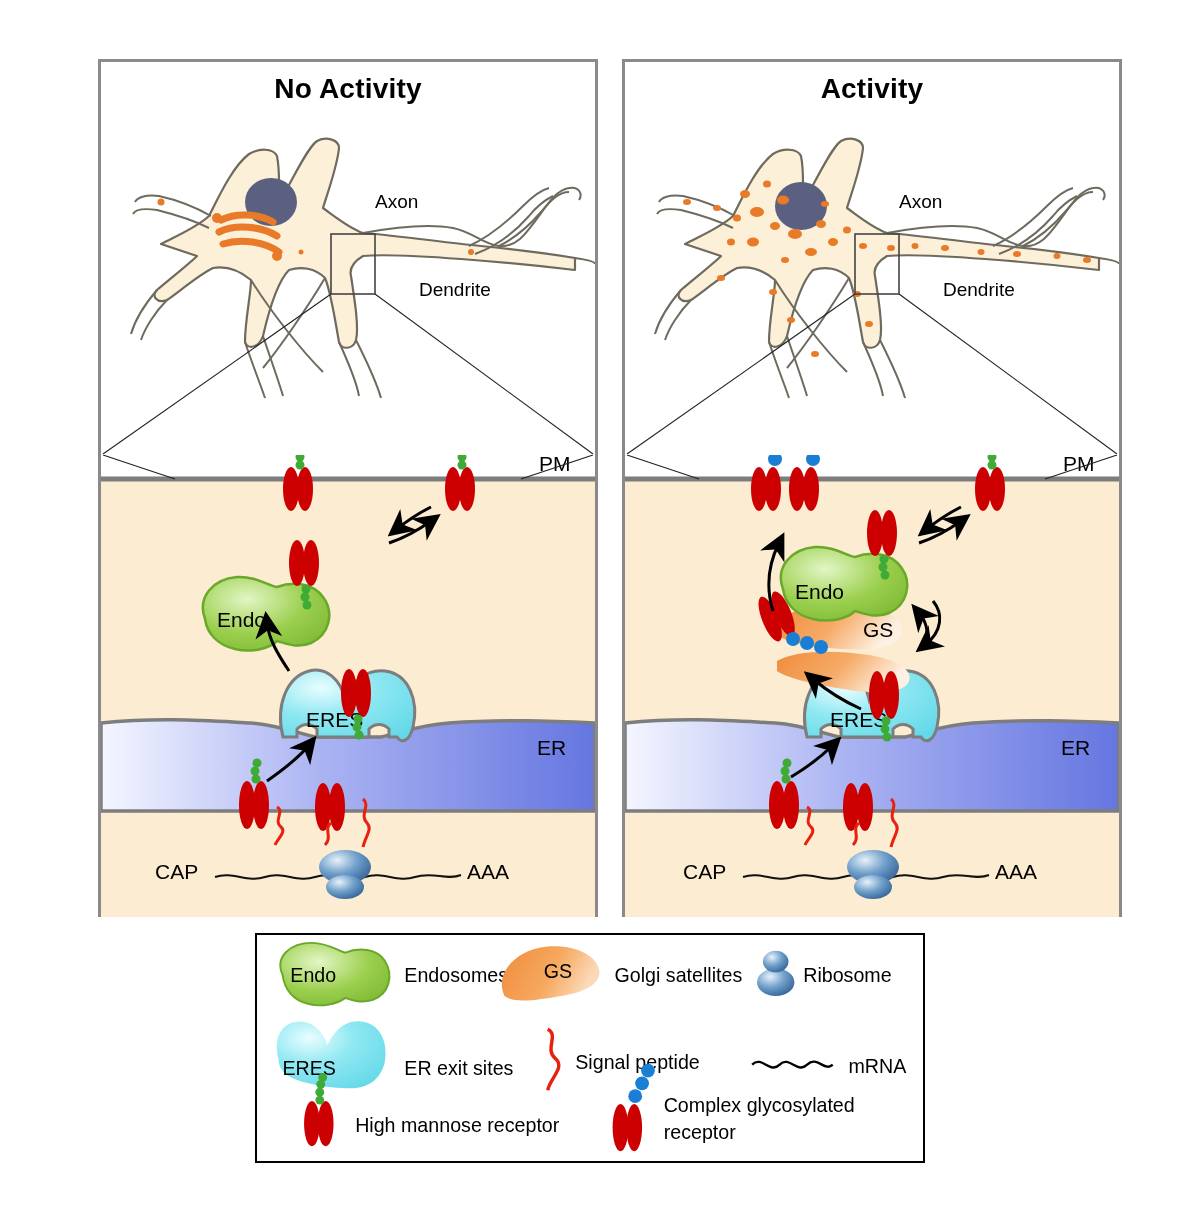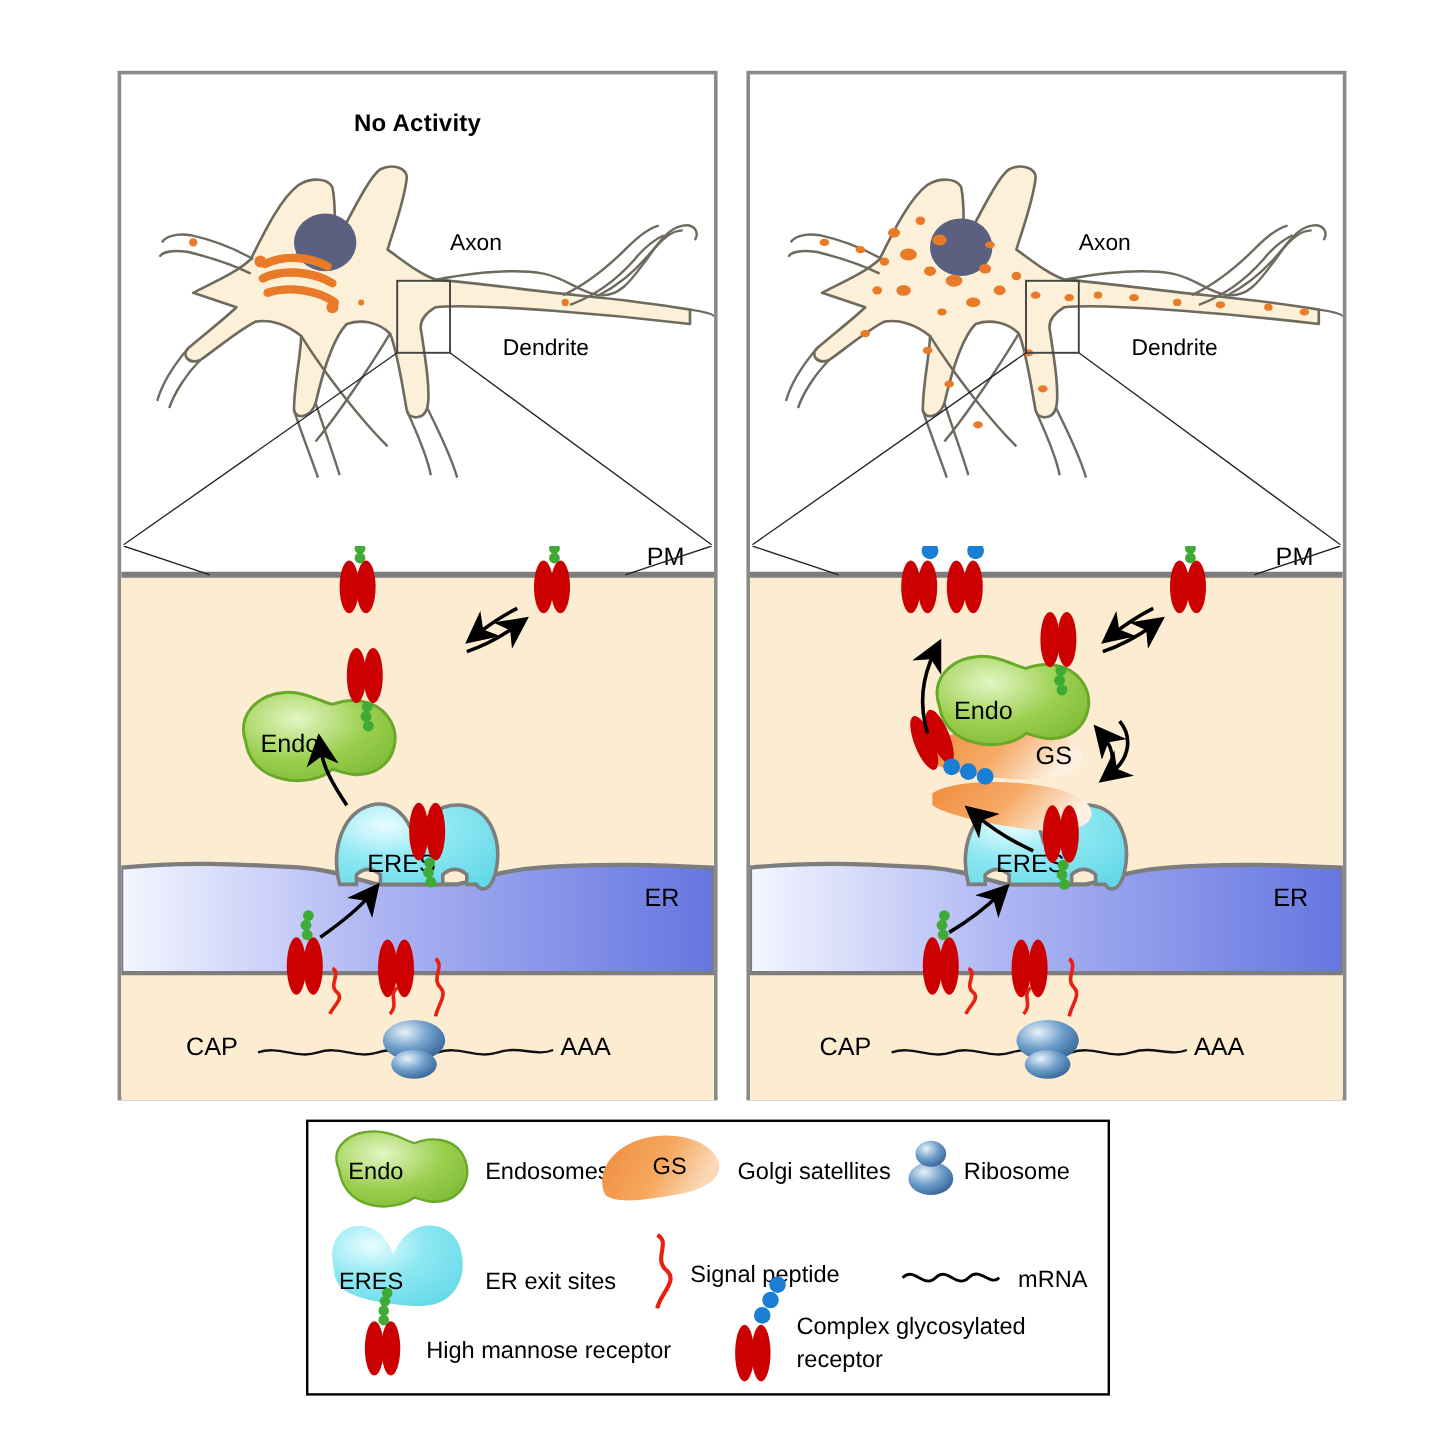--- a/index.html
+++ b/index.html
@@ -3,22 +3,22 @@
 <meta charset="utf-8">
 <style>
   html,body{margin:0;padding:0;background:#ffffff;}
   body{width:1200px;height:1212px;font-family:"Liberation Sans",sans-serif;position:relative;overflow:hidden;}
 
   .panel{position:absolute;background:#ffffff;border:3px solid #8a8a8a;box-sizing:border-box;}
   #panel-no-activity{left:98px;top:59px;width:500px;height:858px;}
   #panel-activity{left:622px;top:59px;width:500px;height:858px;}
 
   .panel-title{
-    position:absolute;top:30px;left:0;width:100%;text-align:center;
-    font-size:20px;font-weight:bold;color:#000;letter-spacing:.2px;
+    position:absolute;top:11px;left:0;width:100%;text-align:center;
+    font-size:28px;font-weight:bold;color:#000;letter-spacing:.2px;
   }
 
   .neuron-art{position:absolute;left:0;top:34px;width:100%;height:360px;}
   .cell-art{position:absolute;left:0;top:393px;width:100%;height:462px;}
 
   .legend-box{
     position:absolute;left:255px;top:933px;width:670px;height:230px;
     background:#ffffff;border:2px solid #000;box-sizing:border-box;
   }
   .legend-svg{position:absolute;left:0;top:0;width:100%;height:100%;}
@@ -232,20 +232,21 @@
     <path d="M188,216 C176,198 168,184 166,168" stroke="#000" stroke-width="3" fill="none" marker-end="url(#arrA)"></path>
     <path d="M166,326 C186,312 200,300 208,290" stroke="#000" stroke-width="3" fill="none" marker-end="url(#arrA)"></path>
 
     <path d="M330,52 C318,58 306,66 296,74" stroke="#000" stroke-width="3" fill="none" marker-end="url(#arrA)"></path>
     <path d="M288,88 C300,84 316,76 330,66" stroke="#000" stroke-width="3" fill="none" marker-end="url(#arrA)"></path>
   </svg>
 </div>
 
 <div class="panel" id="panel-activity">
 
+  <div class="panel-title">Activity</div>
 
   <svg class="neuron-art" viewBox="0 0 494 360">
     <g>
       <path d="M60,148 C75,140 95,132 108,120 C118,100 132,70 148,58 C158,52 172,52 176,60
                C180,80 176,96 180,104 C190,86 206,52 216,45 C226,40 238,44 238,52
                C236,72 226,98 222,112 C236,122 248,132 262,137
                C300,140 340,146 380,150 C420,154 450,158 474,162
                L474,174 C440,170 400,166 360,163 C320,160 282,158 262,160
                C252,166 248,172 250,180 C254,206 258,232 255,244
                C252,254 240,254 238,246 C234,224 230,196 224,182

